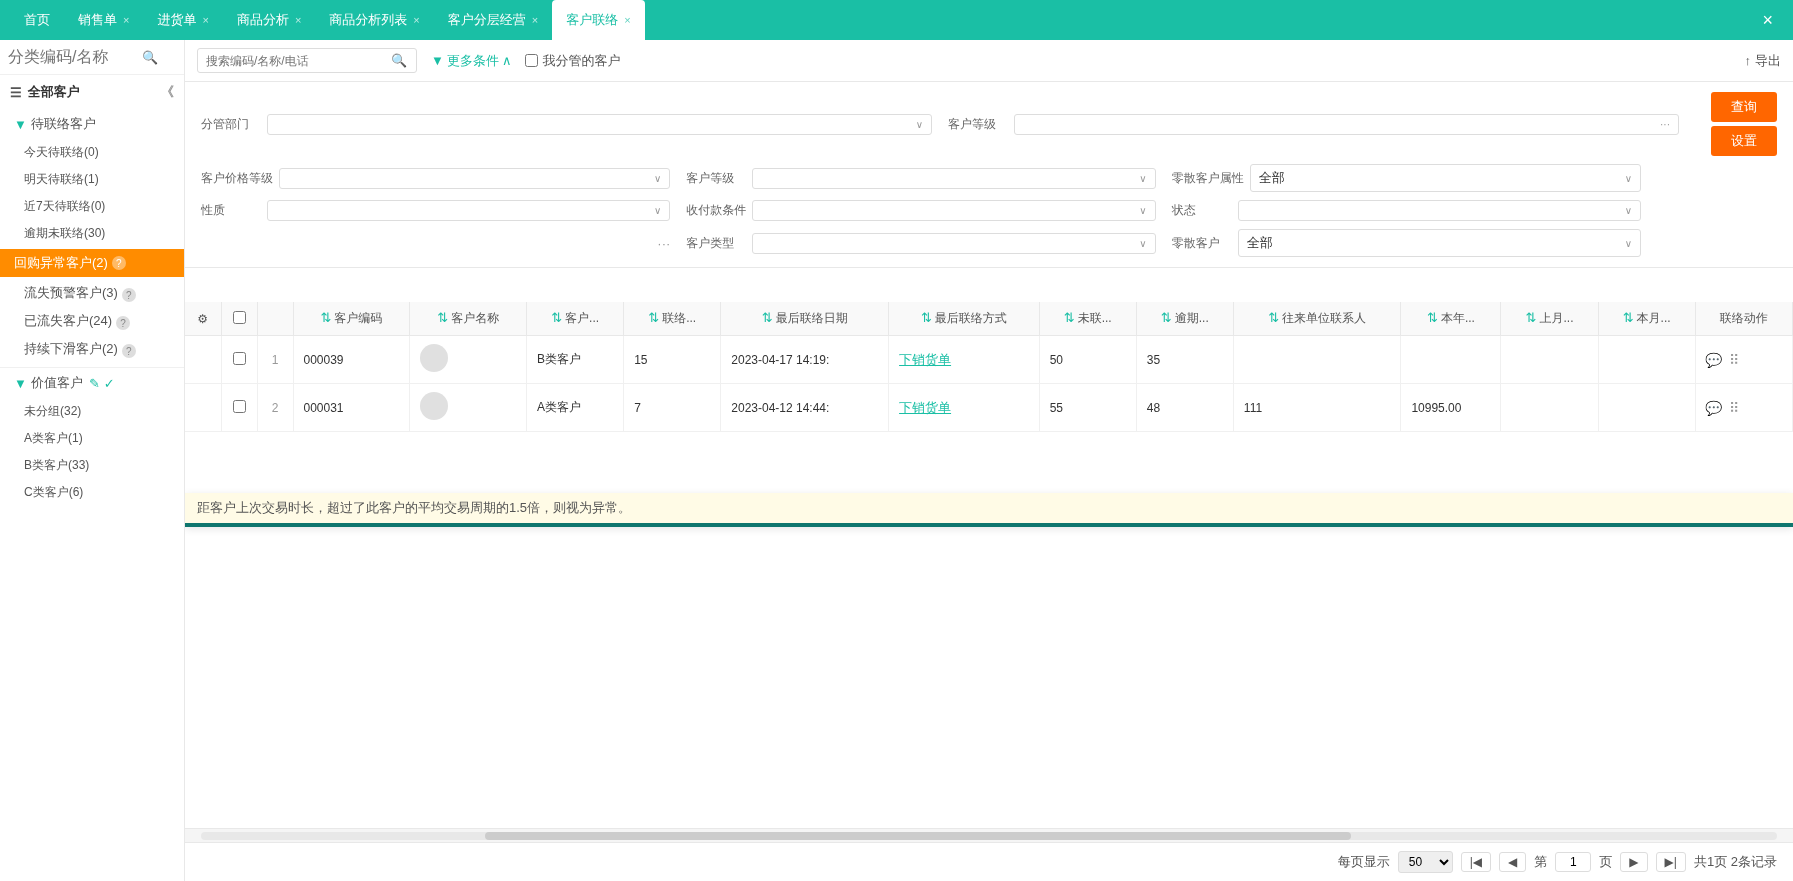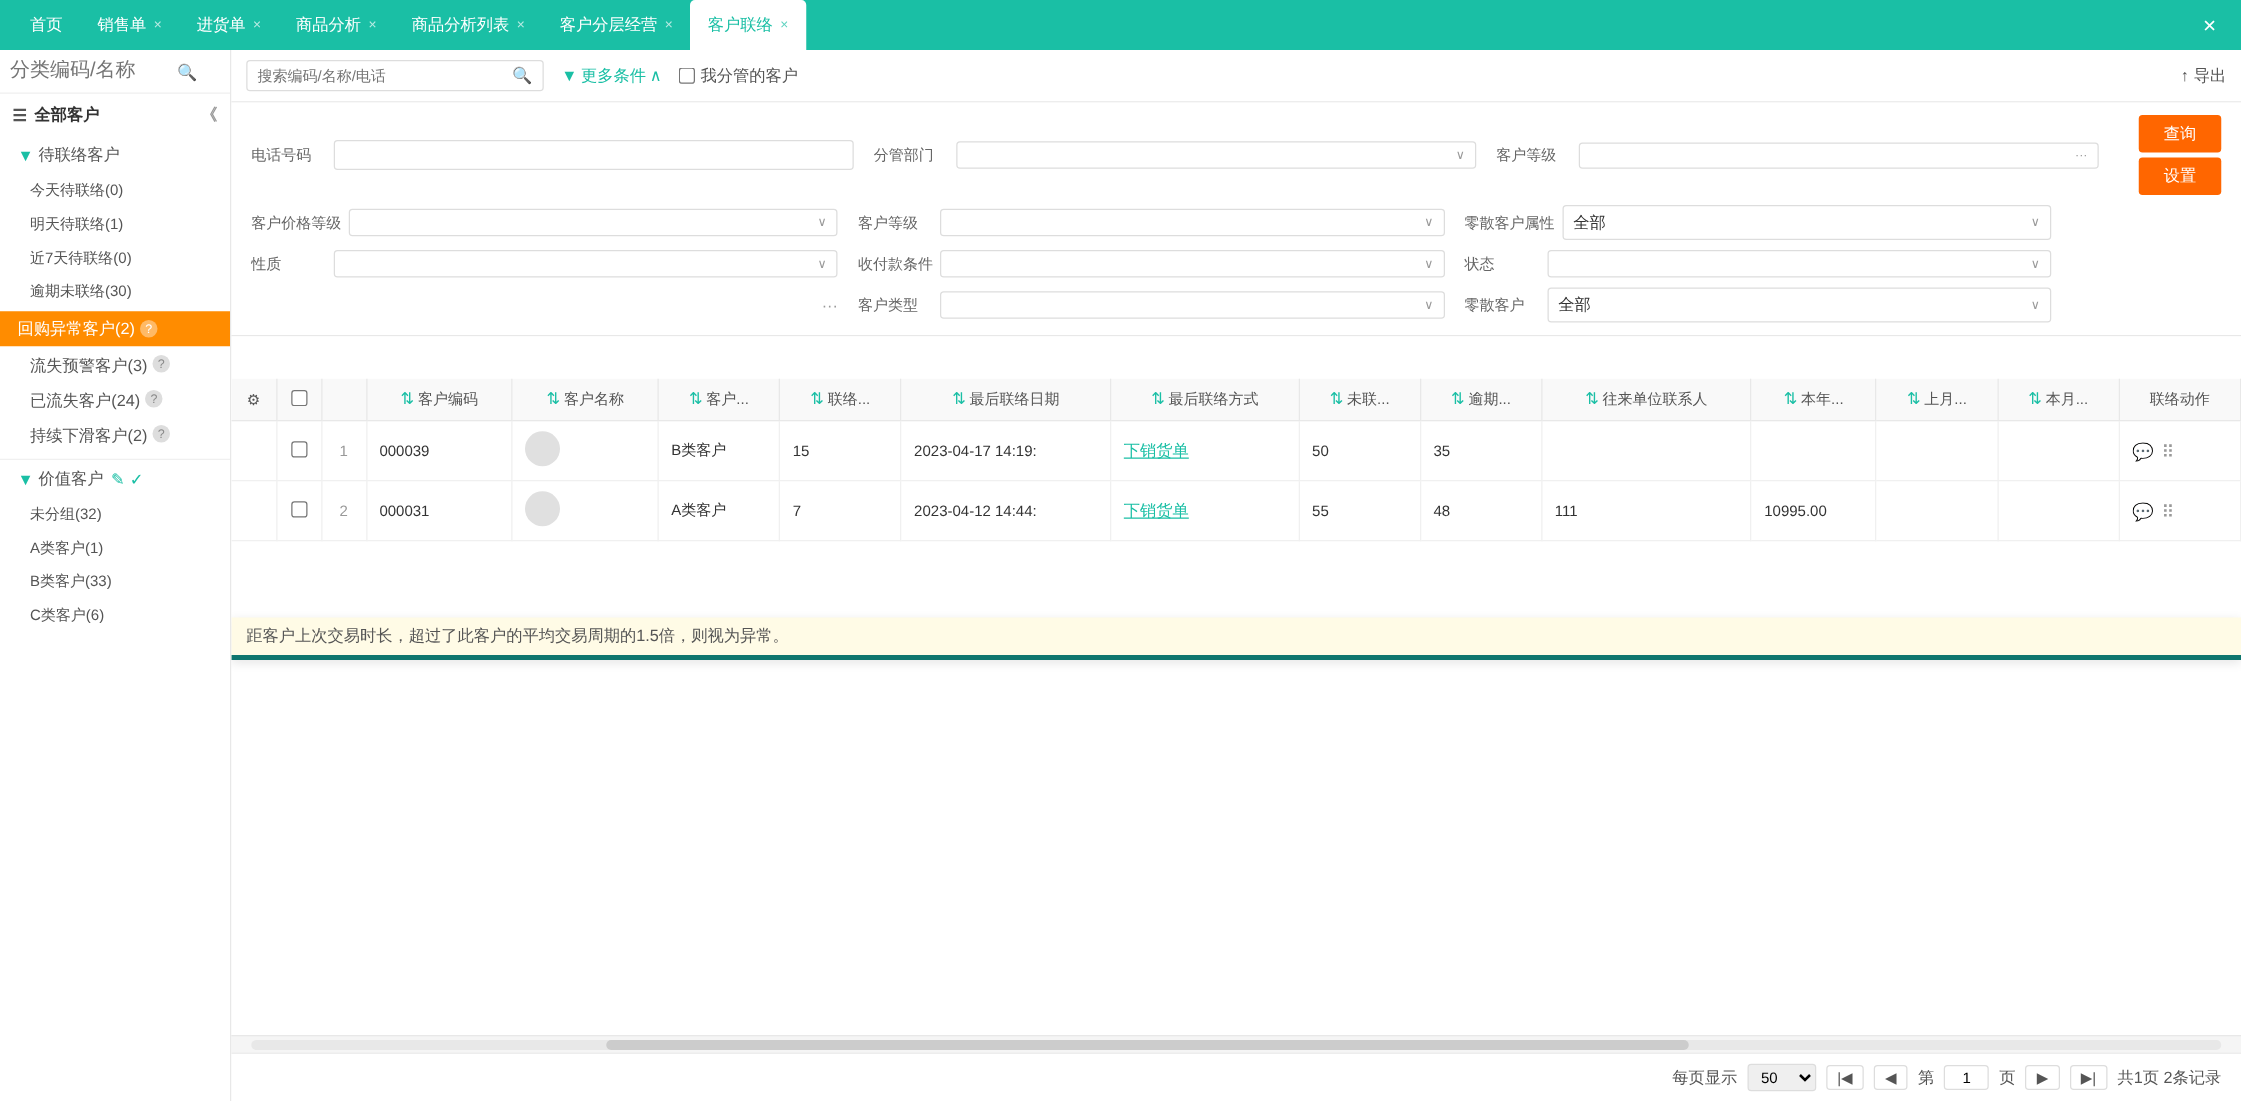--- a/index.html
+++ b/index.html
@@ -100,21 +100,21 @@
       background: rgba(255,255,255,0.4); 
       display: inline-flex; align-items: center; justify-content: center;
       font-size: 10px;
     }
     .sidebar-subitem {
       padding: 5px 10px 5px 24px;
       color: #555;
       cursor: pointer;
       font-size: 12px;
       display: flex;
-      align-items: flex-start;
+      align-items: flex-end;
     }
     .sidebar-subitem .q-icon {
       margin-left: 4px;
       width: 14px; height: 14px;
       border-radius: 50%;
       background: #ddd;
       display: inline-flex; align-items: center; justify-content: center;
       font-size: 10px;
       color: #888;
     }
@@ -147,21 +147,21 @@
       align-items: center;
       gap: 8px;
       border-bottom: 1px solid #e8e8e8;
     }
     .toolbar .search-box {
       display: flex;
       align-items: center;
       border: 1px solid #ddd;
       border-radius: 3px;
       padding: 4px 8px;
-      width: 238px;
+      width: 220px;
       background: white;
     }
     .toolbar .search-box input {
       border: none;
       outline: none;
       font-size: 12px;
       color: #999;
       width: 180px;
     }
     .toolbar .more-filter {
@@ -500,24 +500,20 @@
       </div>
       <div class="export-btn" style="margin-left:auto;">
         <span>↑</span>
         <span>导出</span>
       </div>
     </div>
 
     <div class="filter-panel">
 
       <div class="filter-row">
-        <div class="filter-item">
-          <label>电话号码</label>
-          <input class="filter-input" type="text" style="flex: 1 1 0%;">
-        </div>
         <div class="filter-item">
           <label>分管部门</label>
           <div class="filter-select">
             <span></span>
             <span class="chevron">∨</span>
           </div>
         </div>
         <div class="filter-item">
           <label>客户等级</label>
           <div class="filter-select">

